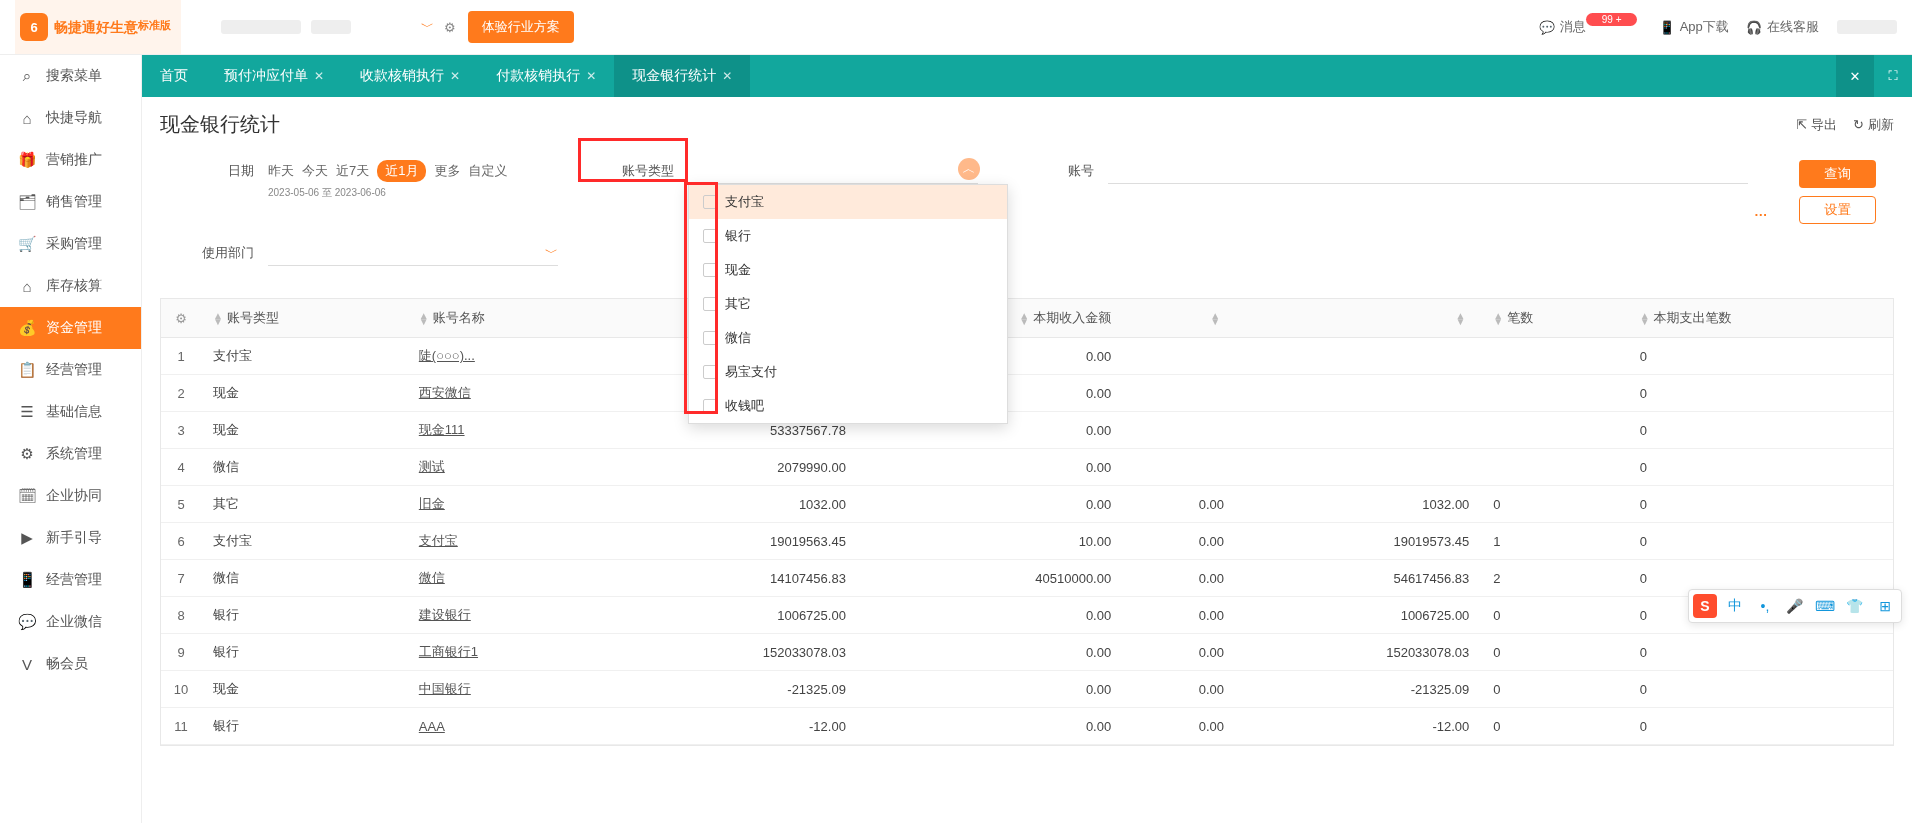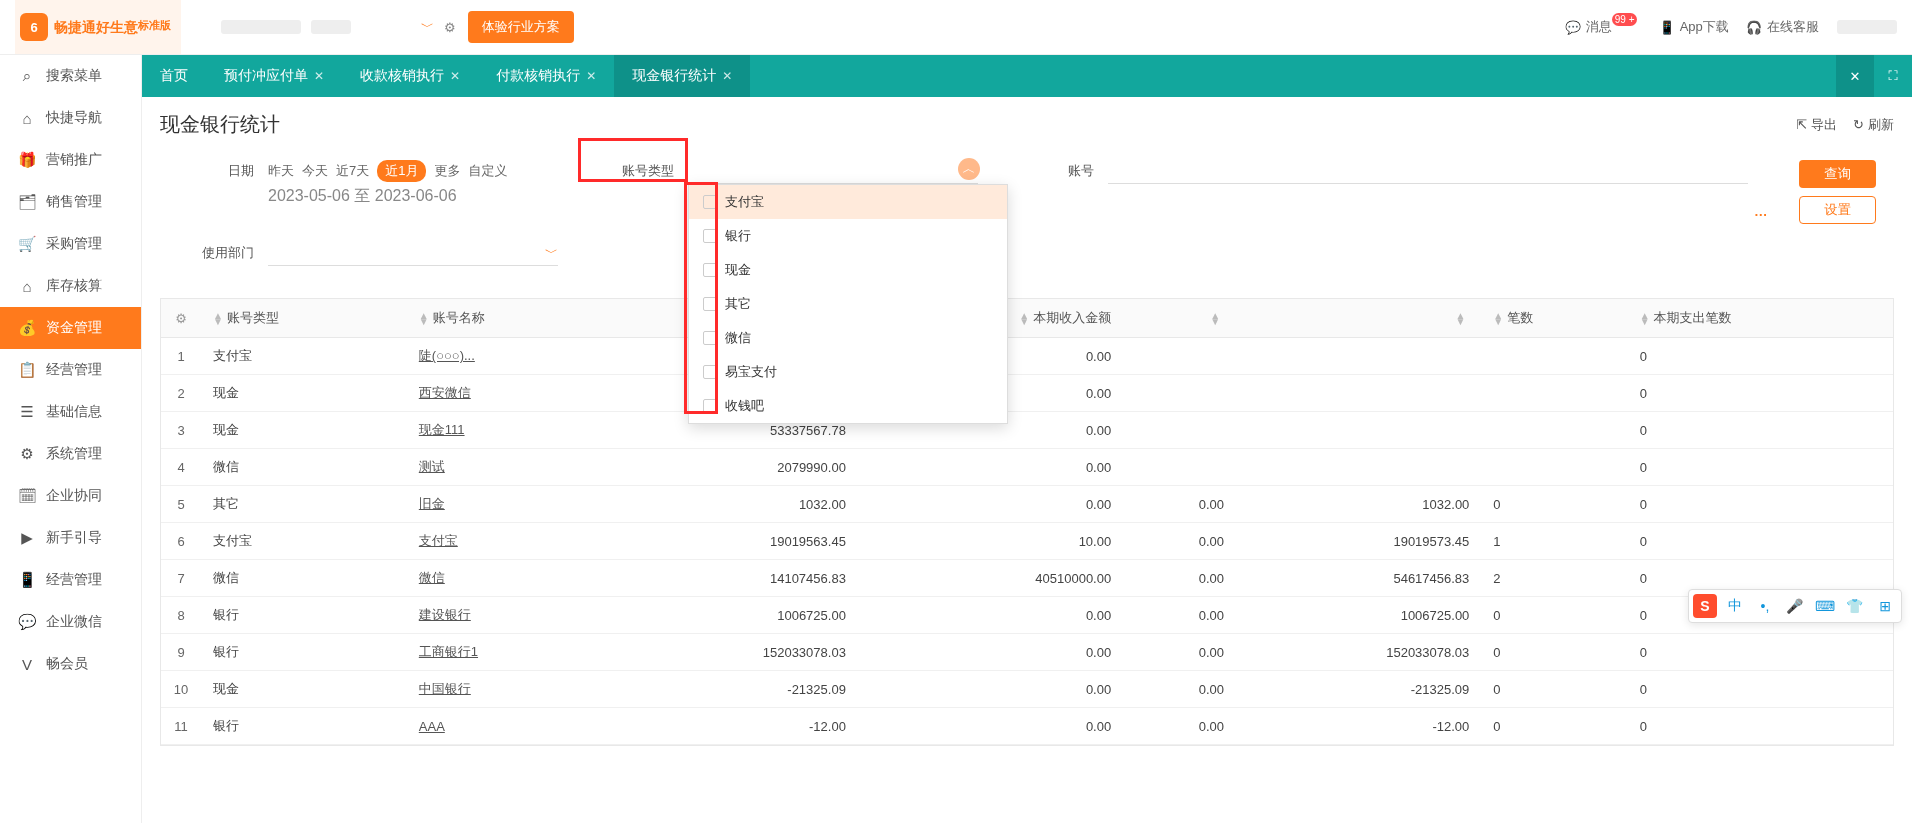--- a/index.html
+++ b/index.html
@@ -11,21 +11,21 @@
 .brand-icon { width: 28px; height: 28px; background: #ff7a1c; border-radius: 6px; color: #fff; display: flex; align-items: center; justify-content: center; font-weight: bold; margin-right: 6px; }
 .brand-text { display: flex; flex-direction: row; line-height: 1.2; }
 .brand-name { color: #ff7a1c; font-size: 14px; font-weight: bold; }
 .brand-sub { color: #ff7a1c; font-size: 11px; font-weight: bold; }
 .top-org { color: #999; margin-left: 20px; display: flex; align-items: center; gap: 10px; }
 .top-org-dd { color: #ff7a1c; margin-left: 60px; }
 .top-gear { color: #888; margin-left: 10px; }
 .btn-orange { background: #ff7a1c; color: #fff; border: none; padding: 7px 14px; border-radius: 4px; cursor: pointer; margin-left: 12px; font-size: 13px; }
 .top-right { margin-left: auto; display: flex; align-items: center; gap: 18px; color: #666; }
 .top-item { display: flex; align-items: center; gap: 4px; cursor: pointer; }
-.badge { background: #ff4d4f; color: #fff; font-size: 10px; padding: 1px 3px; border-radius: 8px; position: relative; top: -8px; left: -4px; }
+.badge { background: #ff4d4f; color: #fff; font-size: 10px; padding: 1px 16px; border-radius: 8px; position: relative; top: -8px; left: -4px; }
 
 
 .layout { display: flex; height: calc(100vh - 55px); }
 .sidebar { width: 142px; background: #fff; border-right: 1px solid #eee; overflow-y: auto; flex-shrink: 0; }
 .side-item { display: flex; align-items: center; padding: 12px 18px; color: #555; cursor: pointer; gap: 10px; font-size: 14px; }
 .side-item.active { background: #ff7a1c; color: #fff; }
 .side-icon { width: 18px; text-align: center; font-size: 15px; }
 
 .main { flex: 1; display: flex; flex-direction: column; background: #f5f5f5; overflow: hidden; }
 
@@ -45,21 +45,21 @@
 .page-action { cursor: pointer; display: flex; align-items: center; gap: 4px; }
 
 
 .filters { padding: 6px 18px 14px; position: relative; }
 .filter-row { display: flex; align-items: flex-start; margin-bottom: 18px; }
 .filter-label { width: 90px; text-align: right; color: #555; padding-right: 14px; padding-top: 2px; }
 .date-opts { display: flex; flex-direction: column; }
 .date-btns { display: flex; gap: 8px; align-items: center; }
 .date-btn { color: #666; cursor: pointer; font-size: 13px; }
 .date-btn.active { background: #ff7a1c; color: #fff; padding: 2px 8px; border-radius: 10px; }
-.date-range { color: #888; font-size: 16px; margin-top: 4px; }
+.date-range { color: #888; font-size: 10px; margin-top: 4px; }
 .filter-field { position: relative; }
 .filter-input { border: none; border-bottom: 1px solid #ddd; padding: 4px 24px 4px 4px; min-width: 290px; outline: none; font-size: 13px; }
 .dd-arrow { position: absolute; right: 0; top: 2px; color: #ff7a1c; cursor: pointer; }
 .collapse-circle { width: 22px; height: 22px; border-radius: 50%; background: #ffb98a; color: #fff; display: flex; align-items: center; justify-content: center; cursor: pointer; margin-left: 6px; }
 
 .query-btns { display: flex; flex-direction: column; gap: 8px; margin-left: 30px; }
 .btn-query { background: #ff7a1c; color: #fff; border: none; padding: 5px 18px; border-radius: 4px; cursor: pointer; }
 .btn-setting { background: #fff; color: #ff7a1c; border: 1px solid #ff7a1c; padding: 4px 24px; border-radius: 4px; cursor: pointer; }
 .more-dots { color: #ff7a1c; letter-spacing: 2px; cursor: pointer; margin-left: 6px; font-weight: bold; align-self: flex-end; padding-bottom: 2px; }
 

